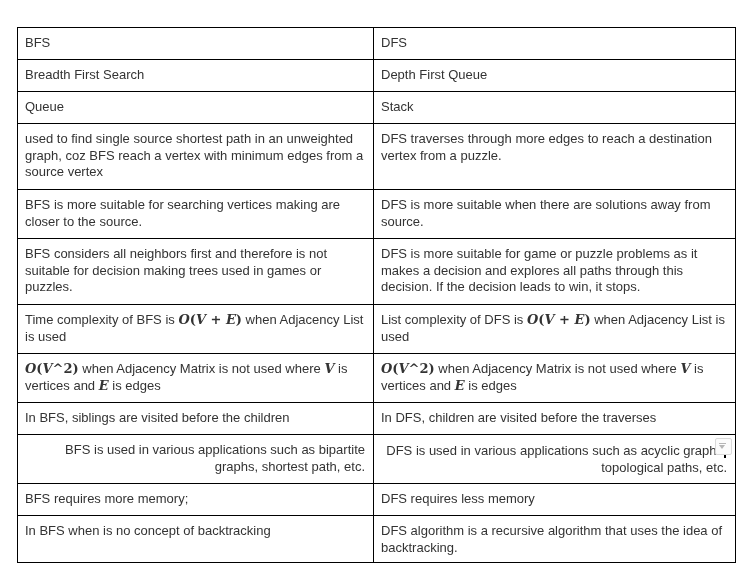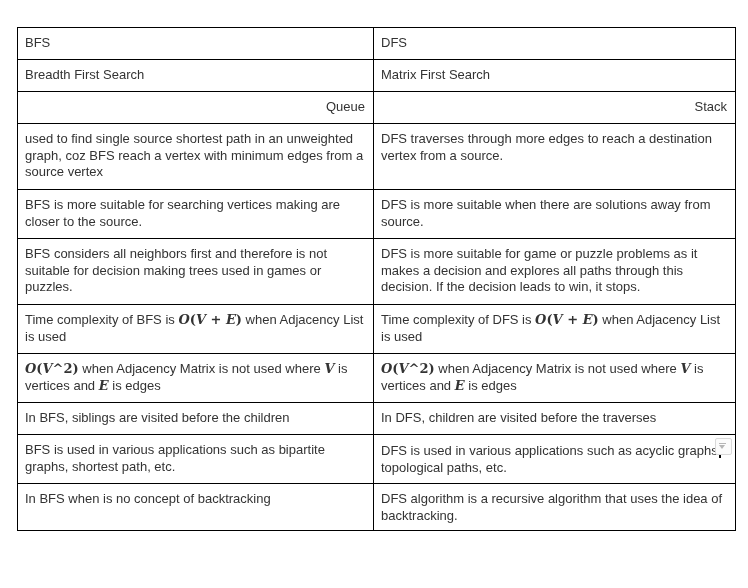--- a/index.html
+++ b/index.html
@@ -100,56 +100,60 @@
       <col class="left-col">
       <col class="right-col">
     </colgroup>
     <tbody>
         <tr style="height: 32px;">
           <td><span>BFS</span></td>
           <td><span>DFS</span></td>
         </tr>
         <tr style="height: 32px;">
           <td><span>Breadth First Search</span></td>
-          <td><span>Matrix First Search</span></td>
+          <td><span>Depth First Queue</span></td>
         </tr>
-        <tr style="height: 32px; text-align: right;">
+        <tr style="height: 32px;">
           <td><span>Queue</span></td>
           <td><span>Stack</span></td>
         </tr>
         <tr style="height: 66px;">
           <td><span>used to find single source shortest path in an unweighted graph, coz BFS reach a vertex with minimum edges from a source vertex</span></td>
-          <td><span>DFS traverses through more edges to reach a destination vertex from a source.</span></td>
+          <td><span>DFS traverses through more edges to reach a destination vertex from a puzzle.</span></td>
         </tr>
         <tr style="height: 49px;">
           <td><span>BFS is more suitable for searching vertices making are closer to the source.</span></td>
           <td><span>DFS is more suitable when there are solutions away from source.</span></td>
         </tr>
         <tr style="height: 66px; margin-top: 48px;">
           <td><span>BFS considers all neighbors first and therefore is not suitable for decision making trees used in games or puzzles.</span></td>
           <td><span>DFS is more suitable for game or puzzle problems as it makes a decision and explores all paths through this decision. If the decision leads to win, it stops.</span></td>
         </tr>
         <tr style="height: 49px; margin-left: 33px;">
           <td><span>Time complexity of BFS is </span><span class="mi">O</span><span class="mb">(</span><span class="mi">V</span><span class="mb"> + </span><span class="mi">E</span><span class="mb">)</span><span> when Adjacency List is used</span></td>
-          <td><span>Time complexity of DFS is </span><span class="mi">O</span><span class="mb">(</span><span class="mi">V</span><span class="mb"> + </span><span class="mi">E</span><span class="mb">)</span><span> when Adjacency List is used</span></td>
+          <td><span>List complexity of DFS is </span><span class="mi">O</span><span class="mb">(</span><span class="mi">V</span><span class="mb"> + </span><span class="mi">E</span><span class="mb">)</span><span> when Adjacency List is used</span></td>
         </tr>
         <tr style="height: 49px;">
           <td><span class="mi">O</span><span class="mb">(</span><span class="mi">V</span><span class="mb">^2</span><span class="mb">)</span><span> when Adjacency Matrix is not used where </span><span class="mi">V</span><span> is vertices and </span><span class="mi">E</span><span> is edges</span></td>
           <td><span class="mi">O</span><span class="mb">(</span><span class="mi">V</span><span class="mb">^2</span><span class="mb">)</span><span> when Adjacency Matrix is not used where </span><span class="mi">V</span><span> is vertices and </span><span class="mi">E</span><span> is edges</span></td>
         </tr>
         <tr style="height: 32px;">
           <td><span>In BFS, siblings are visited before the children</span></td>
           <td><span>In DFS, children are visited before the traverses</span></td>
         </tr>
-        <tr style="height: 49px;">
+        <tr style="height: 49px; text-align: right;">
           <td><span>BFS is used in various applications such as bipartite graphs, shortest path, etc.</span></td>
           <td><span>DFS is used in various applications such as acyclic graphs</span><span class="caret"></span><span> topological paths, etc.</span><span class="dropdown-marker">
               <span class="bar"></span>
               <span class="tri"></span>
             </span></td>
+        </tr>
+        <tr style="height: 32px;">
+          <td><span>BFS requires more memory;</span></td>
+          <td><span>DFS requires less memory</span></td>
         </tr>
         <tr style="height: 47px;">
           <td><span>In BFS when is no concept of backtracking</span></td>
           <td><span>DFS algorithm is a recursive algorithm that uses the idea of backtracking.</span></td>
         </tr>
       </tbody>
   </table>
 </div>
 
 </body></html>

